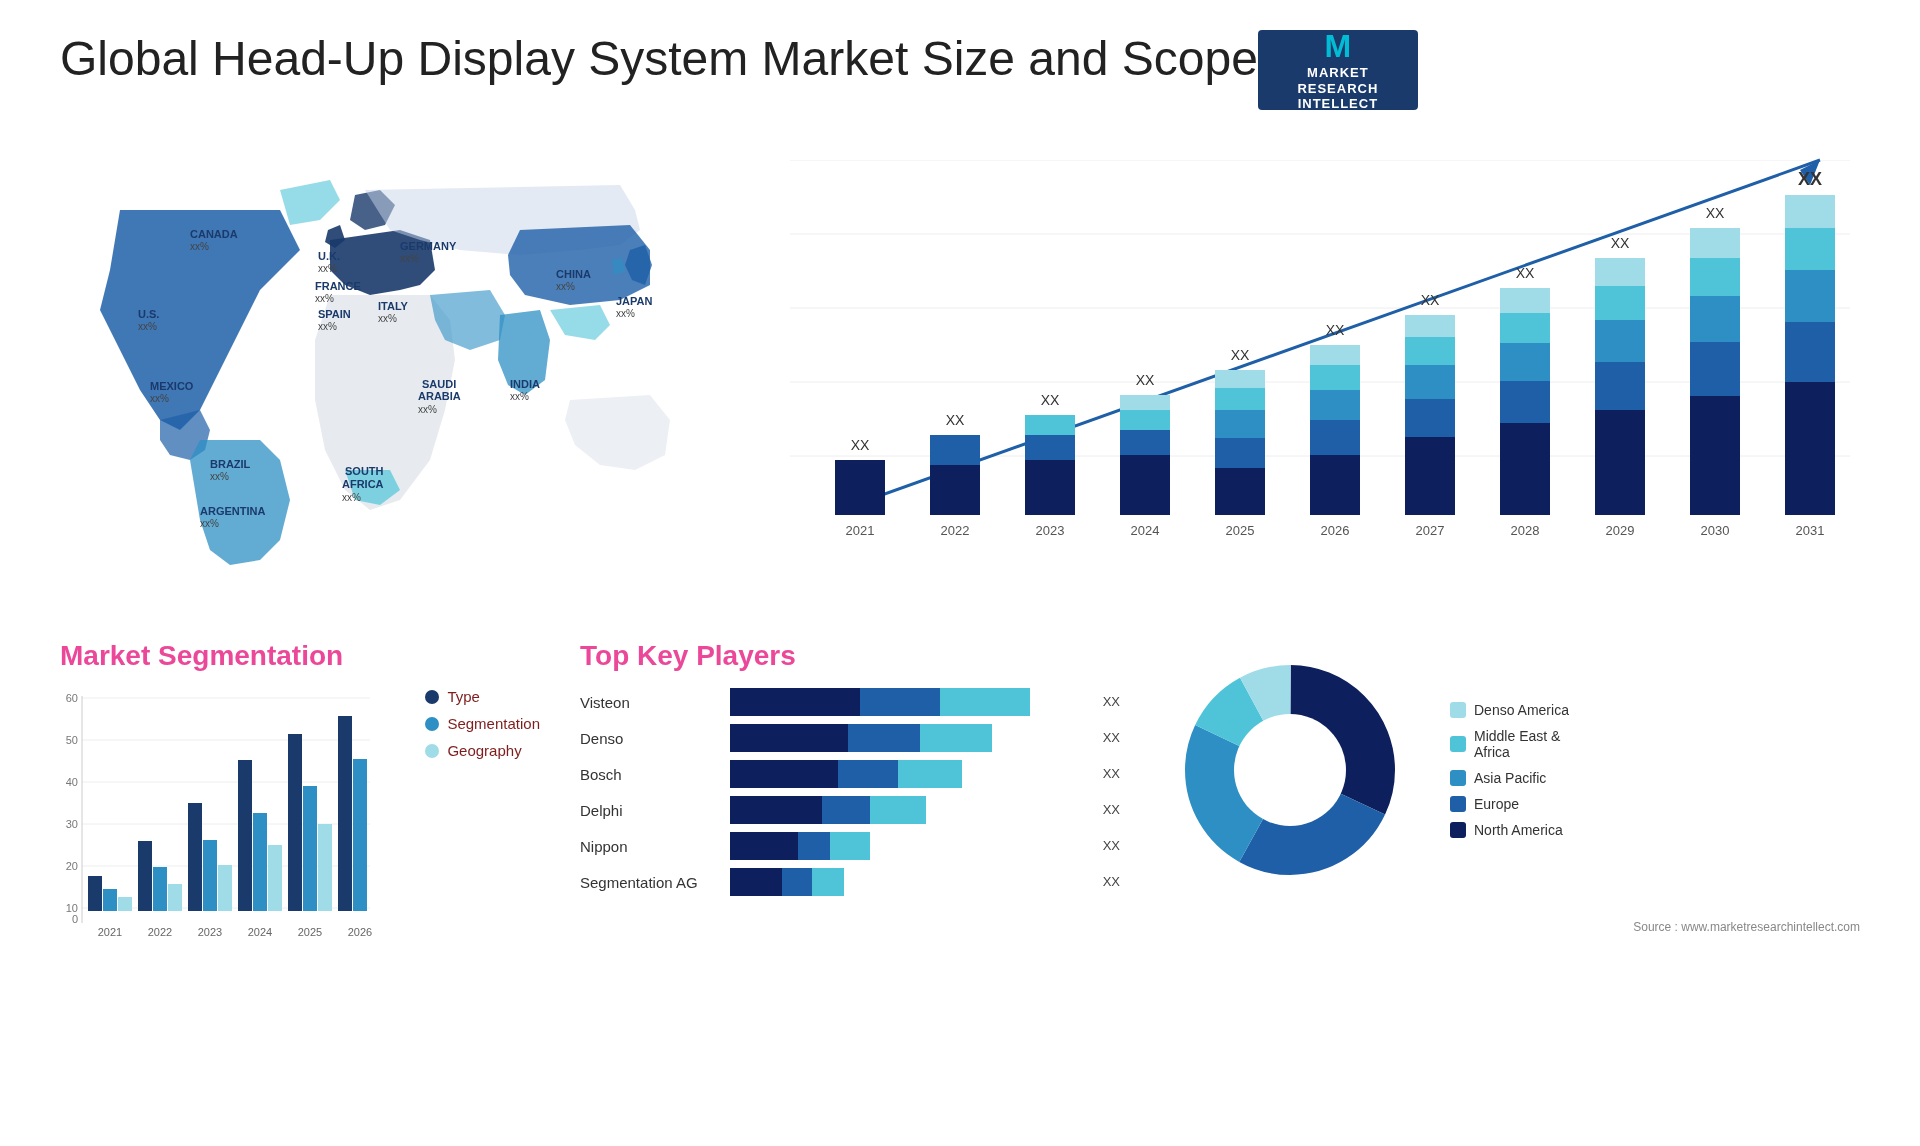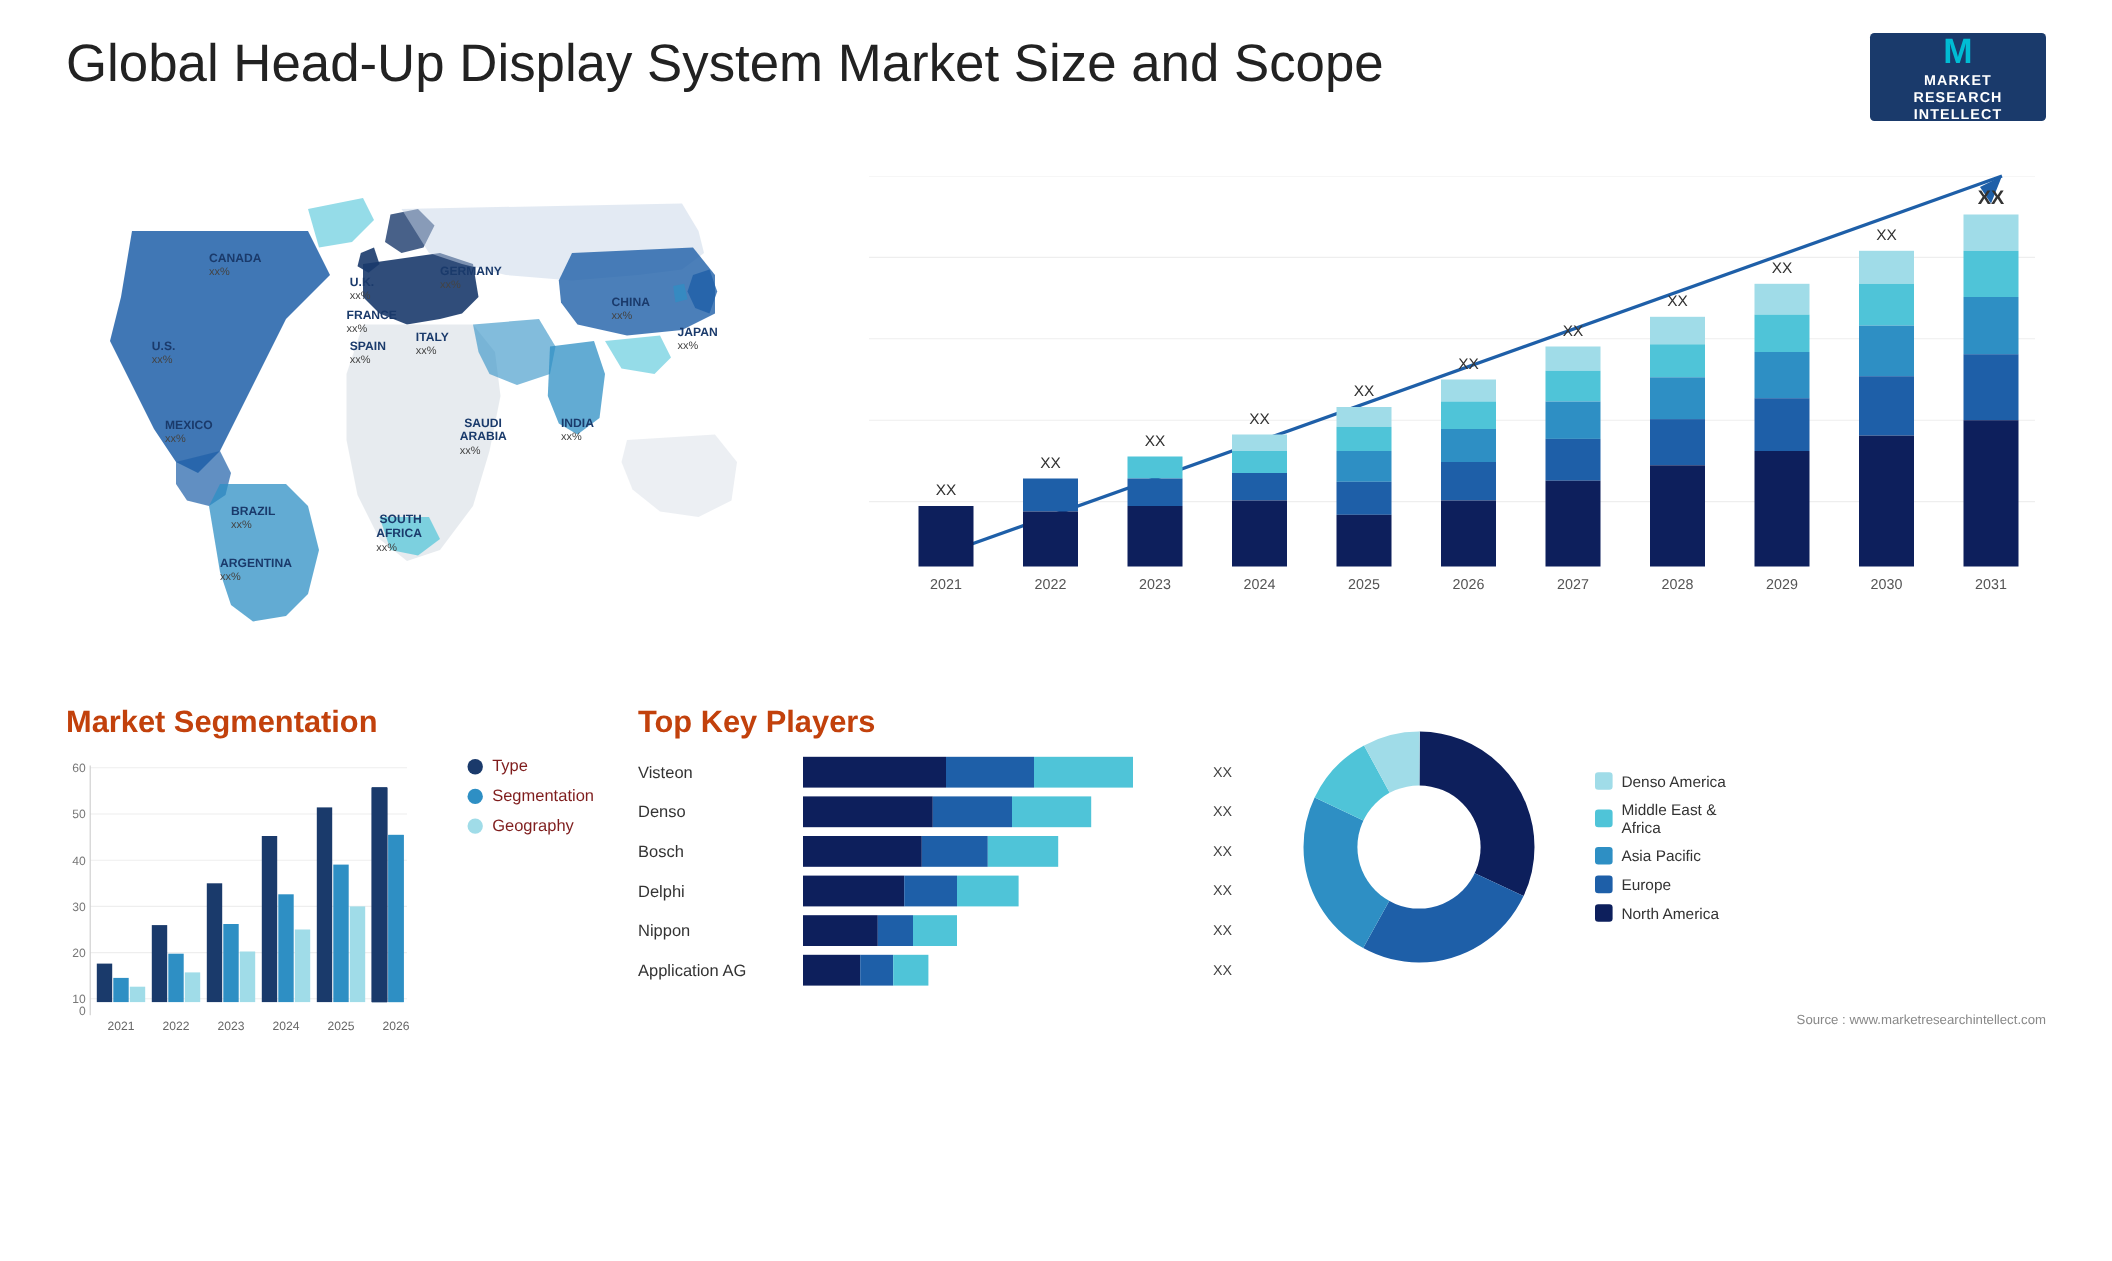--- a/index.html
+++ b/index.html
@@ -12,21 +12,20 @@
     }
     .page-container {
       width: 1920px;
       min-height: 1146px;
       padding: 30px 60px 30px 60px;
       position: relative;
     }
     
     .header {
       display: flex;
-      justify-content: space-between;
       align-items: flex-start;
       margin-bottom: 20px;
     }
     .main-title {
       font-size: 48px;
       font-weight: 400;
       color: #222;
       line-height: 1.2;
     }
     .logo-container {
@@ -87,21 +86,21 @@
     .players-section {
       flex: 0 0 540px;
     }
     .regional-section {
       flex: 1;
     }
     
     .section-title {
       font-size: 28px;
       font-weight: 700;
-      color: #c2410c;
+      color: #ec4899;
       margin-bottom: 16px;
     }
 
     
     .map-wrapper {
       width: 100%;
       height: 440px;
       position: relative;
     }
     .map-svg {
@@ -560,21 +559,21 @@
             <div class="player-bar-inner">
               <div class="player-bar-seg1" style="width:68px;"></div>
               <div class="player-bar-seg2" style="width:32px;"></div>
               <div class="player-bar-seg3" style="width:40px;"></div>
             </div>
           </div>
           <span class="player-xx">XX</span>
         </div>
 
         <div class="player-row">
-          <span class="player-name">Application AG</span>
+          <span class="player-name">Segmentation AG</span>
           <div class="player-bar-container">
             <div class="player-bar-inner">
               <div class="player-bar-seg1" style="width:52px;"></div>
               <div class="player-bar-seg2" style="width:30px;"></div>
               <div class="player-bar-seg3" style="width:32px;"></div>
             </div>
           </div>
           <span class="player-xx">XX</span>
         </div>
 

